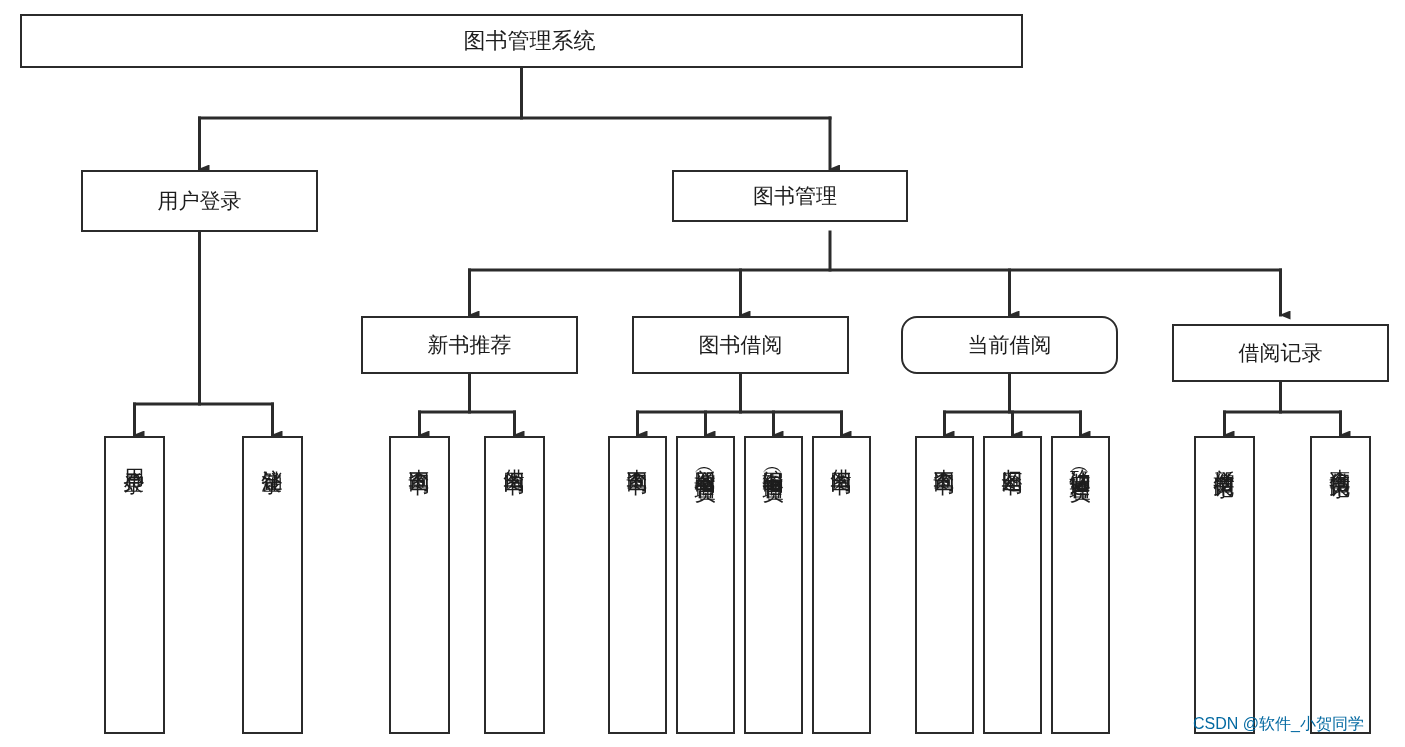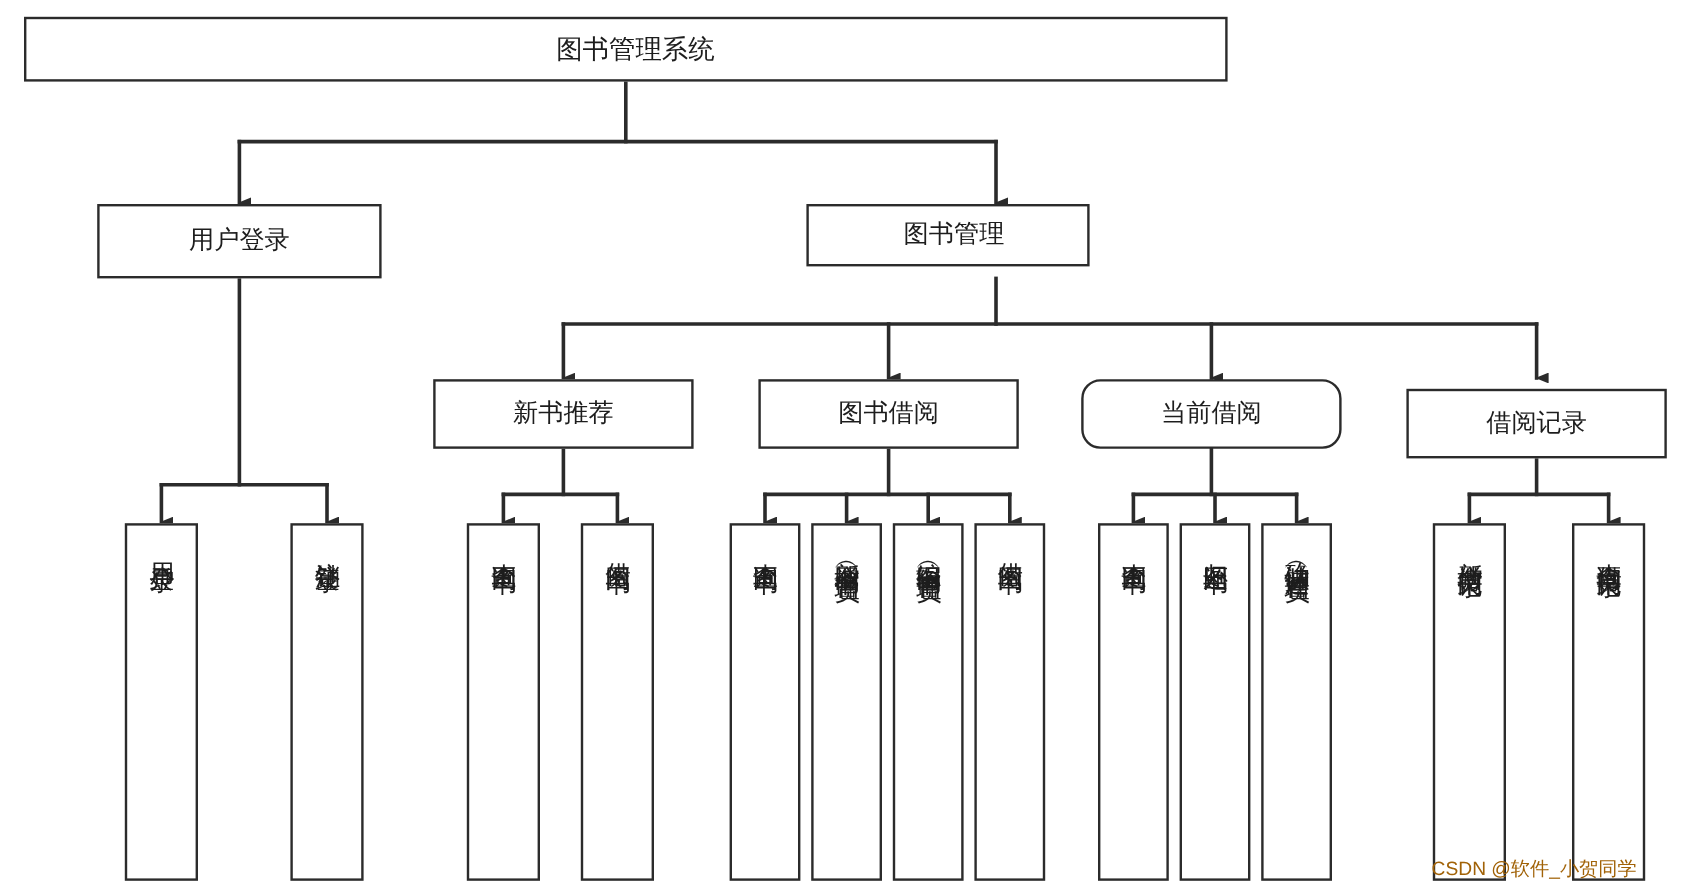--- a/index.html
+++ b/index.html
@@ -60,21 +60,21 @@
     text-orientation: upright;
     letter-spacing: 2px;
     line-height: 1.0;
     max-height: 100%;
   }
   #watermark {
     position: absolute;
     left: 1193px;
     top: 714px;
     font-size: 16px;
-    color: #a16207;
+    color: #0369a1;
     font-family: "Liberation Sans", "DejaVu Sans", sans-serif;
     white-space: nowrap;
     pointer-events: none;
   }
 </style>
 </head>
 <body>
 
 <div id="diagram-root">
 

